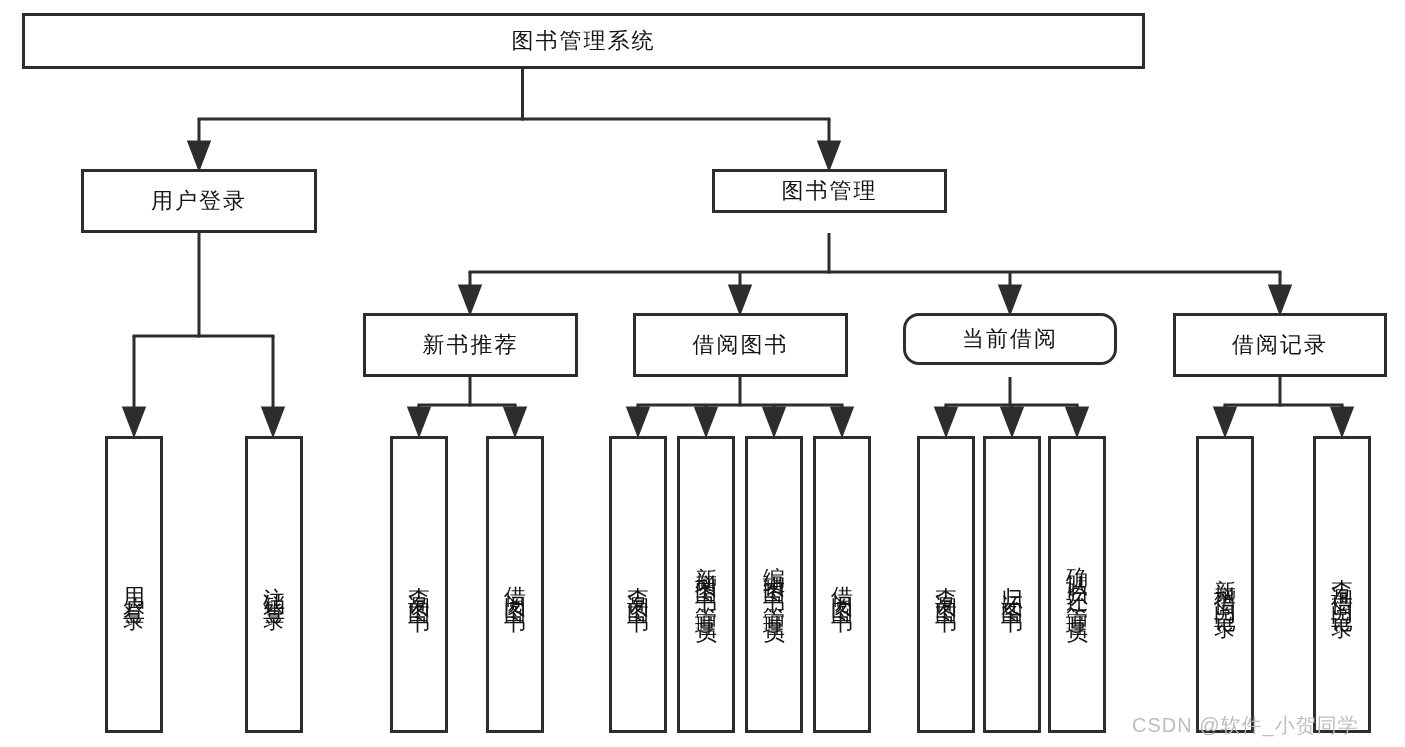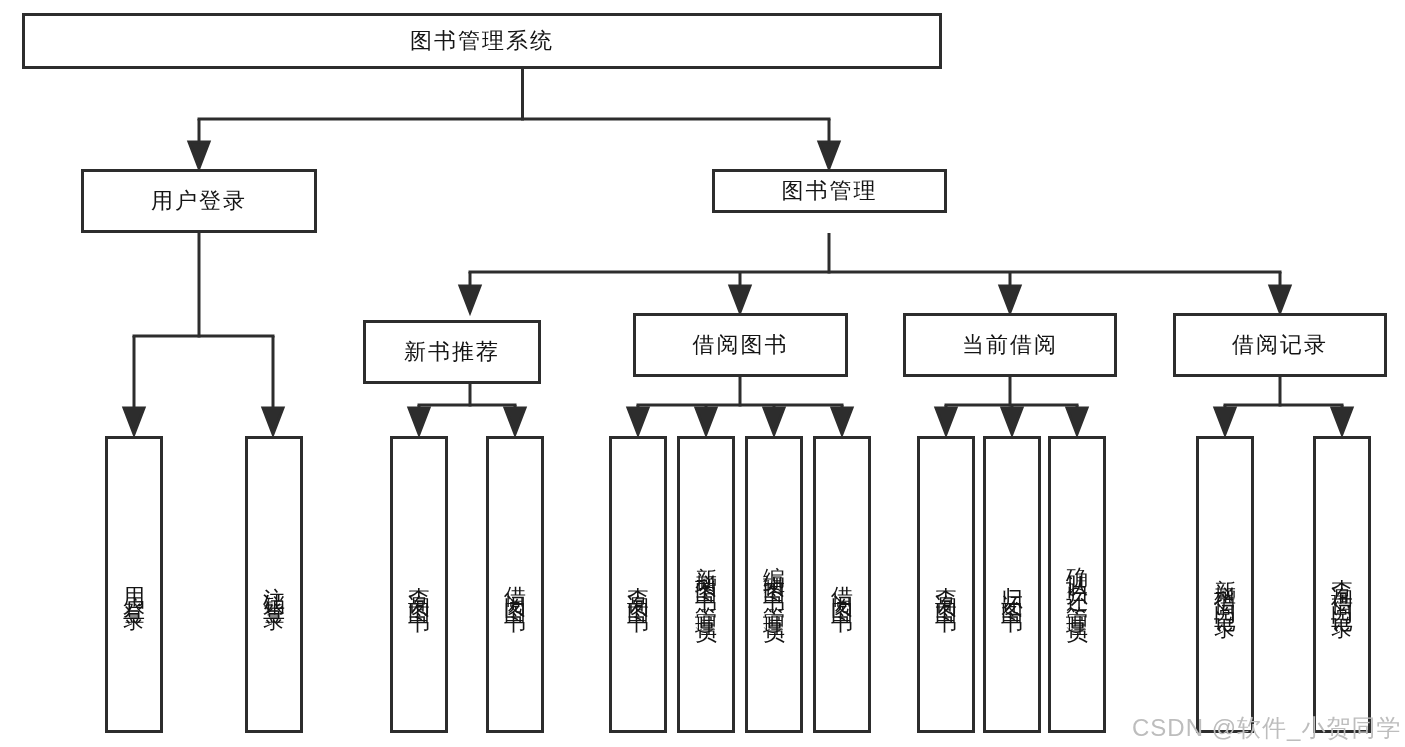--- a/index.html
+++ b/index.html
@@ -48,35 +48,35 @@
     font-size: 22px;
     line-height: 1;
     letter-spacing: 8px;
     color: #141414;
     white-space: nowrap;
   }
   #watermark {
     position: absolute;
     left: 1132px;
     top: 712px;
-    font-size: 24px;
+    font-size: 20px;
     letter-spacing: 1px;
     color: #bdbdbd;
     white-space: nowrap;
     z-index: 5;
   }
   
-  #n-root        { left: 22px;  top: 13px;  width: 920px; height: 56px; text-align: right; }
+  #n-root        { left: 22px;  top: 13px;  width: 1123px; height: 56px; text-align: right; }
   
   #n-user-login  { left: 81px;  top: 169px; width: 236px; height: 64px; }
   #n-book-mgmt   { left: 712px; top: 169px; width: 235px; height: 44px; }
   
-  #n-new-book    { left: 363px;  top: 320px; width: 178px; height: 64px; justify-content: center; }
+  #n-new-book    { left: 363px;  top: 313px; width: 215px; height: 64px; justify-content: center; }
   #n-book-borrow { left: 633px;  top: 313px; width: 215px; height: 64px; }
-  #n-cur-borrow  { left: 903px;  top: 313px; width: 214px; height: 64px; }
+  #n-cur-borrow  { left: 903px;  top: 313px; width: 214px; height: 52px; border-radius: 16px; }
   #n-records     { left: 1173px; top: 313px; width: 214px; height: 64px; }
   
   #l-ul-0 { left: 105px; }
   #l-ul-1 { left: 245px; }
   #l-nb-0 { left: 390px; }
   #l-nb-1 { left: 486px; }
   #l-bb-0 { left: 609px; }
   #l-bb-1 { left: 677px; }
   #l-bb-2 { left: 745px; }
   #l-bb-3 { left: 813px; }

